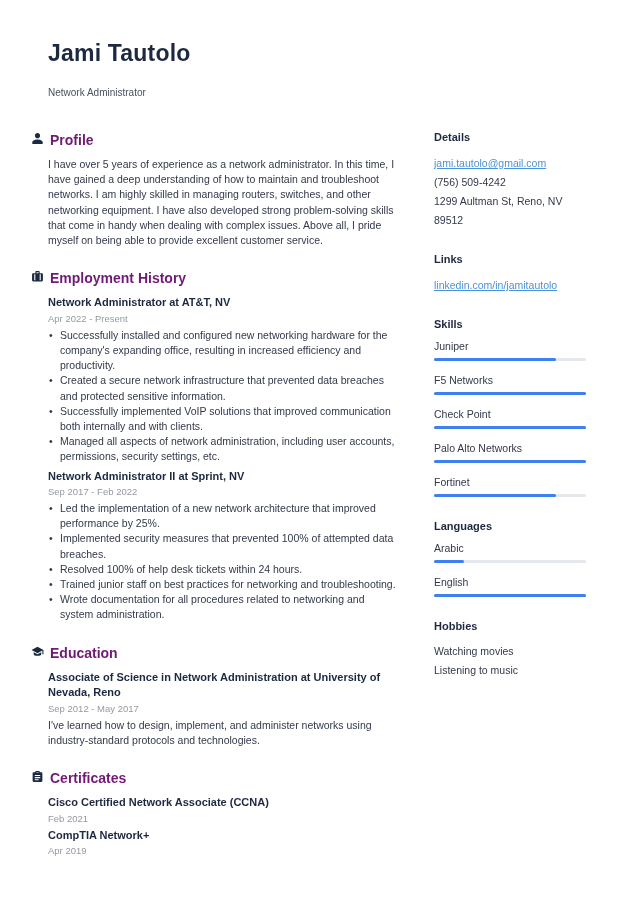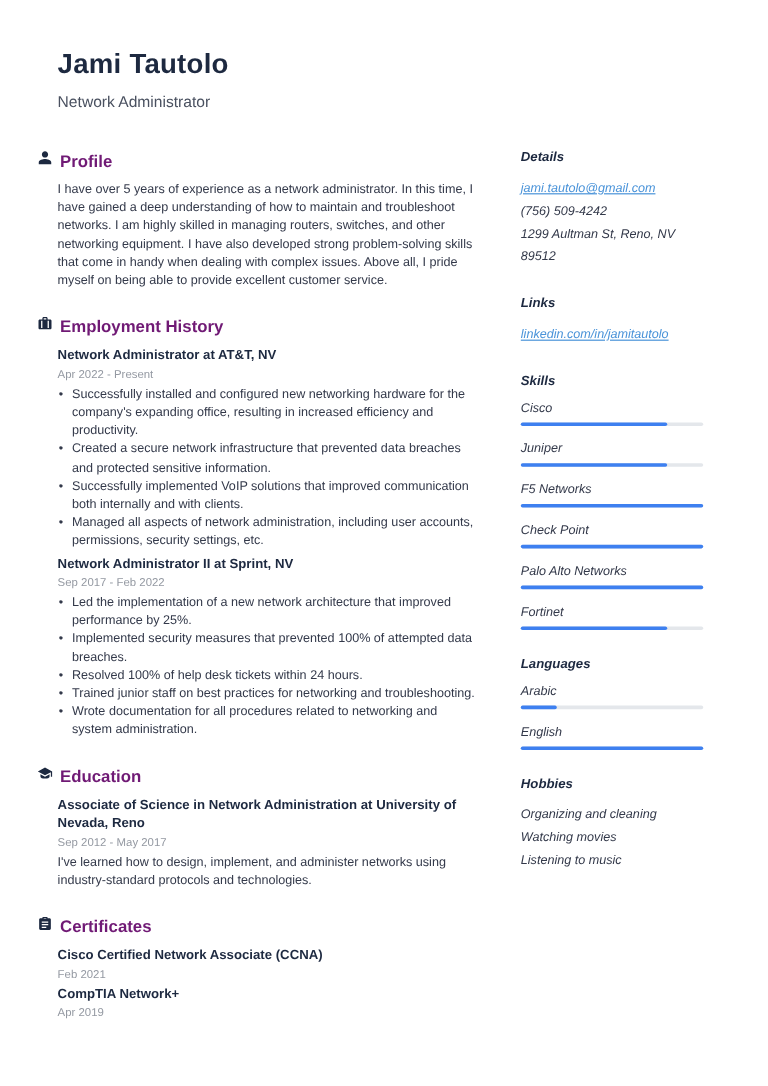--- a/index.html
+++ b/index.html
@@ -5,21 +5,21 @@
   * { margin:0; padding:0; box-sizing:border-box; }
   html,body { background:#ffffff; }
   body { font-family:"Liberation Sans", sans-serif; color:#33394a; }
   .page {
     position:relative; width:640px; height:905px; background:#ffffff;
     overflow:hidden;
   }
   
   .header { padding:40px 48px 0 48px; }
   .name { font-size:23px; font-weight:700; color:#1d2940; letter-spacing:.2px; }
-  .job-title { font-size:13px; color:#4a5160; margin-top:10px; }
+  .job-title { font-size:10px; color:#4a5160; margin-top:20px; }
 
   
   .main { display:flex; margin-top:33px; padding:0 54px 0 31px; }
   .left { width:369px; padding-left:17px; }
   .right { width:152px; margin-left:34px; }
 
   
   .section { margin-bottom:21px; }
   .sec-head { display:flex; align-items:center; gap:6px; margin-left:-17px; margin-bottom:8px; }
   .sec-head svg { width:13px; height:13px; fill:#1d2940; flex:0 0 auto; }
@@ -29,21 +29,21 @@
   .entry-date { font-size:9.5px; color:#9499a2; margin:2px 0 4px 0; }
   ul.bullets { list-style:none; }
   ul.bullets li {
     position:relative; padding-left:12px;
     font-size:10.5px; line-height:15.2px; color:#33394a;
   }
   ul.bullets li::before { content:"•"; position:absolute; left:1px; color:#33394a; }
   .cert-block { margin-bottom:2px; }
 
   
-  .side-section { margin-bottom:23px;font-style:italic; }
+  .side-section { margin-bottom:23px; }
   .side-head { font-size:11px; font-weight:700; color:#1d2940; margin-bottom:10px; }
   .side-line { font-size:10.5px; color:#33394a; line-height:19px; }
   a.side-link { font-size:10.5px; color:#4a93d9; text-decoration:underline; line-height:19px; display:inline-block; }
   .meter-item { margin-bottom:13px; }
   .meter-label { font-size:10.5px; color:#33394a; margin-bottom:6px; }
   .bar { width:152px; height:3px; background:#e4e7eb; border-radius:2px; }
   .bar-fill { height:3px; background:#3e80f0; border-radius:2px; }
   .hobby-line { font-size:10.5px; color:#33394a; line-height:19px; }
 </style>
 </head>
@@ -144,75 +144,68 @@
 
       <div class="side-section">
         <div class="side-head">Links</div>
         <a class="side-link">linkedin.com/in/jamitautolo</a>
       </div>
 
       <div class="side-section">
         <div class="side-head">Skills</div>
 
         <div class="meter-item">
-          <div class="meter-label">Cisco</div>
+          <div class="meter-label">Juniper</div>
           <div class="bar">
               <div class="bar-fill" style="width: 80%;"></div>
             </div>
         </div>
         <div class="meter-item">
-          <div class="meter-label">Juniper</div>
+          <div class="meter-label">F5 Networks</div>
+          <div class="bar">
+              <div class="bar-fill" style="width: 100%;"></div>
+            </div>
+        </div>
+        <div class="meter-item">
+          <div class="meter-label">Check Point</div>
+          <div class="bar">
+              <div class="bar-fill" style="width: 100%;"></div>
+            </div>
+        </div>
+        <div class="meter-item">
+          <div class="meter-label">Palo Alto Networks</div>
+          <div class="bar">
+              <div class="bar-fill" style="width: 100%;"></div>
+            </div>
+        </div>
+        <div class="meter-item">
+          <div class="meter-label">Fortinet</div>
           <div class="bar">
               <div class="bar-fill" style="width: 80%;"></div>
             </div>
         </div>
-        <div class="meter-item">
-          <div class="meter-label">F5 Networks</div>
-          <div class="bar">
-              <div class="bar-fill" style="width: 100%;"></div>
-            </div>
-        </div>
-        <div class="meter-item">
-          <div class="meter-label">Check Point</div>
-          <div class="bar">
-              <div class="bar-fill" style="width: 100%;"></div>
-            </div>
-        </div>
-        <div class="meter-item">
-          <div class="meter-label">Palo Alto Networks</div>
-          <div class="bar">
-              <div class="bar-fill" style="width: 100%;"></div>
-            </div>
-        </div>
-        <div class="meter-item">
-          <div class="meter-label">Fortinet</div>
-          <div class="bar">
-              <div class="bar-fill" style="width: 80%;"></div>
-            </div>
-        </div>
       </div>
 
       <div class="side-section">
         <div class="side-head">Languages</div>
         <div class="meter-item">
           <div class="meter-label">Arabic</div>
           <div class="bar">
               <div class="bar-fill" style="width: 20%;"></div>
             </div>
         </div>
         <div class="meter-item">
           <div class="meter-label">English</div>
           <div class="bar">
               <div class="bar-fill" style="width: 100%;"></div>
             </div>
         </div>
       </div>
 
       <div class="side-section">
         <div class="side-head">Hobbies</div>
-        <div class="hobby-line">Organizing and cleaning</div>
         <div class="hobby-line">Watching movies</div>
         <div class="hobby-line">Listening to music</div>
       </div>
 
     </div>
   </div>
 </div>
 
 </body></html>

